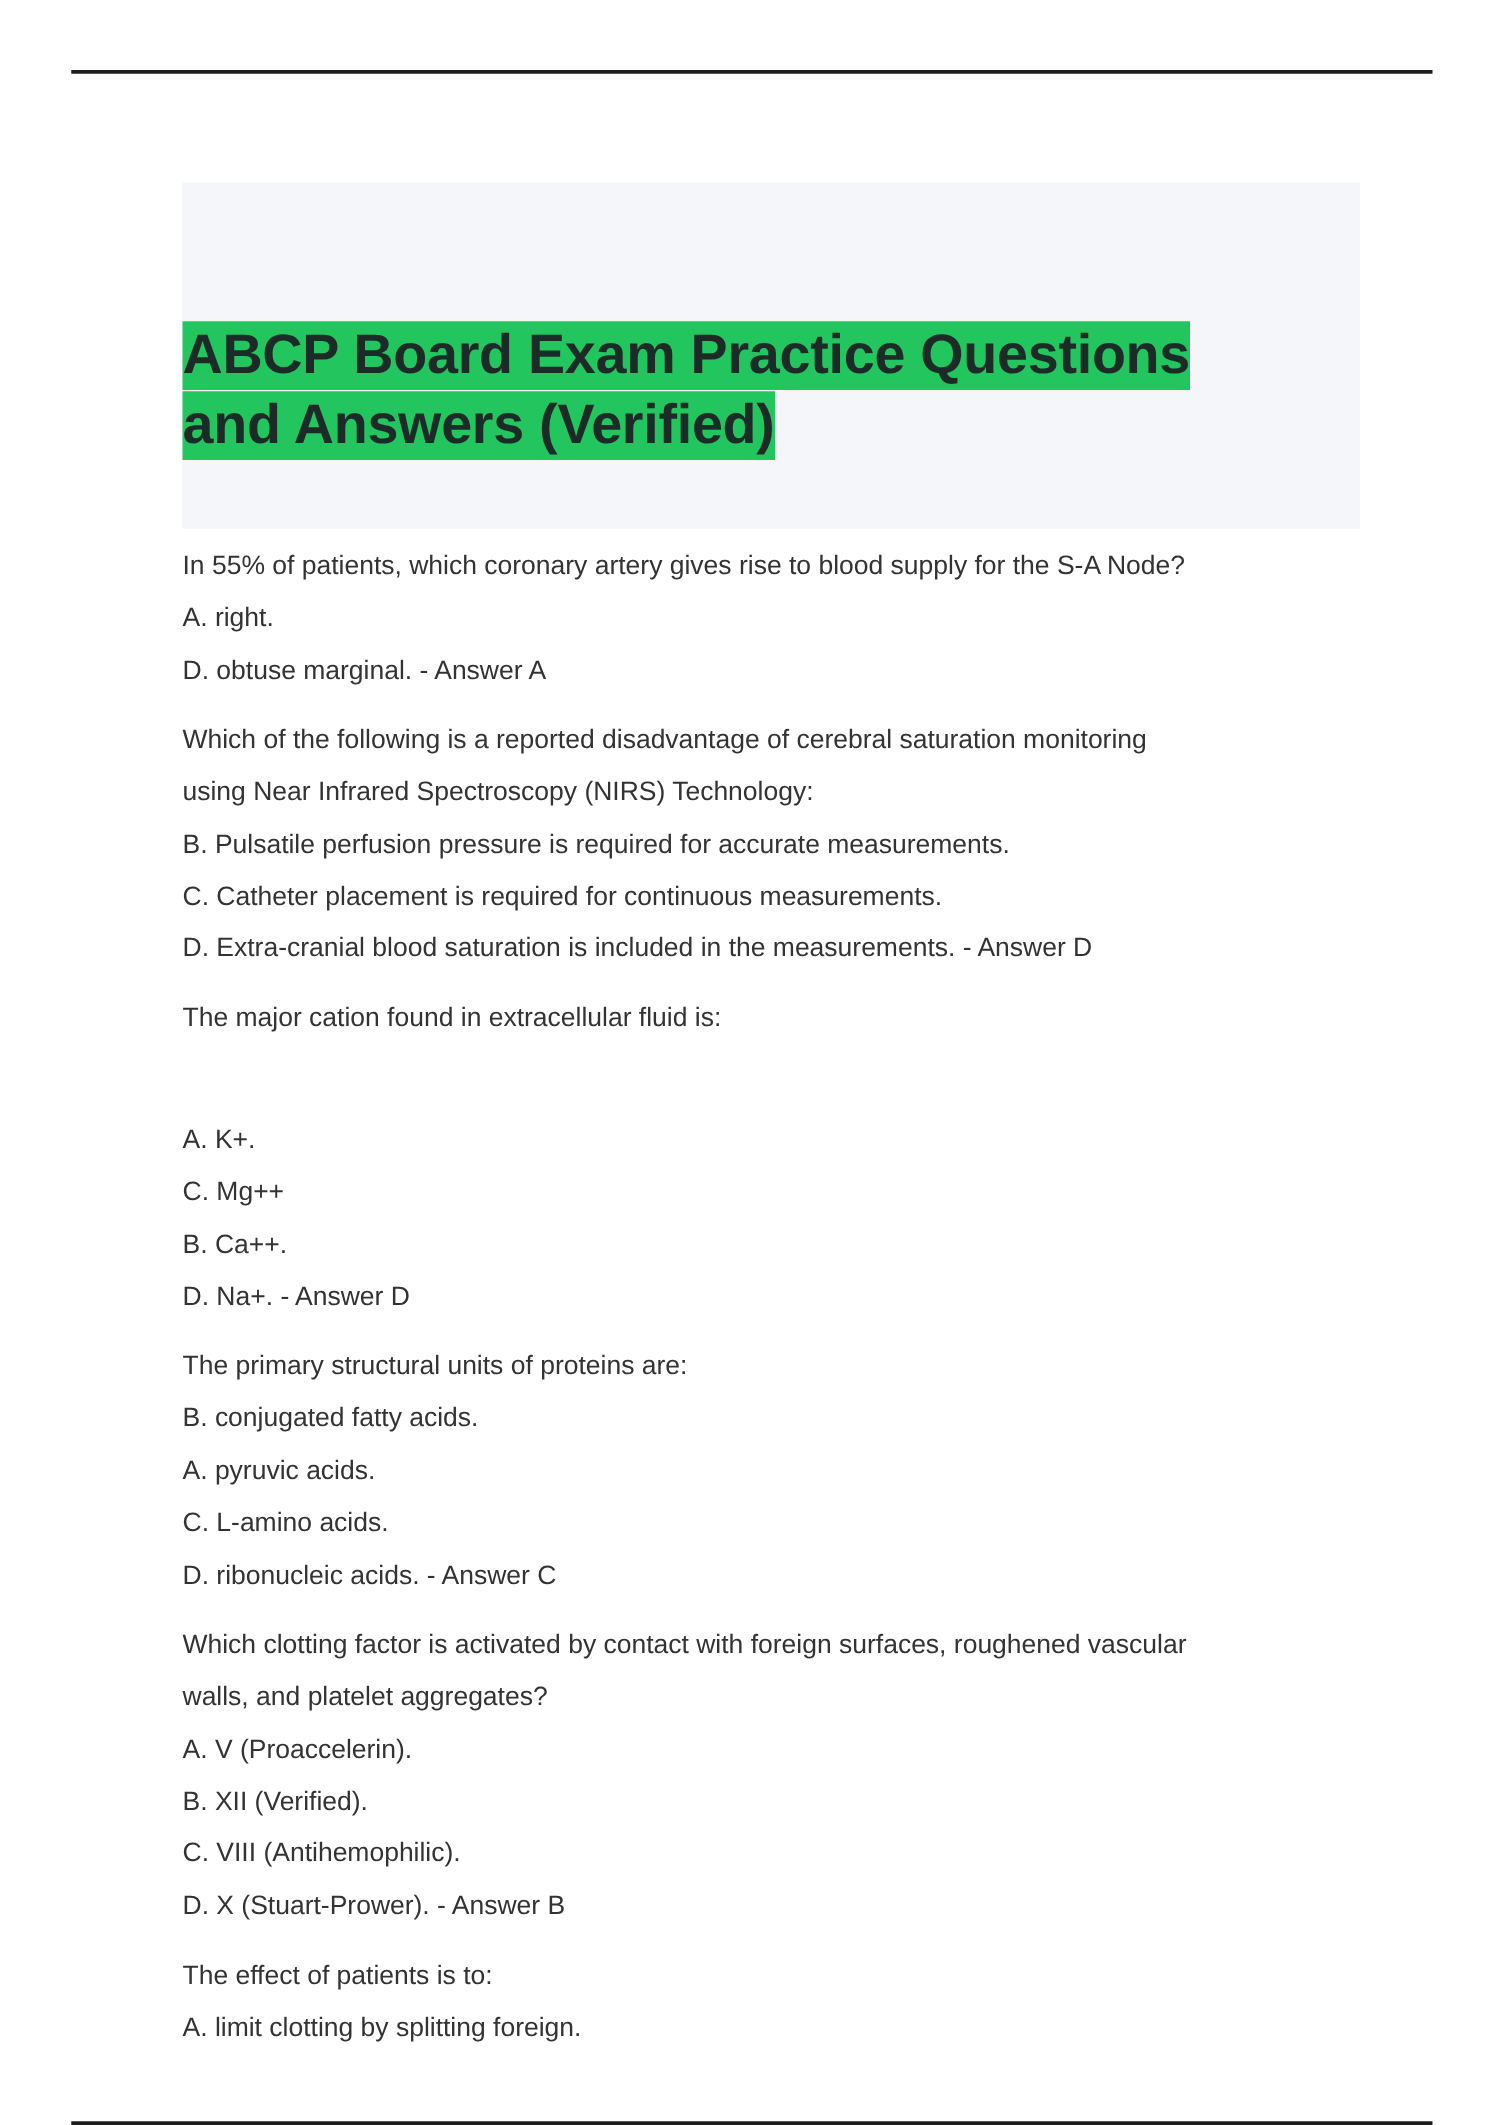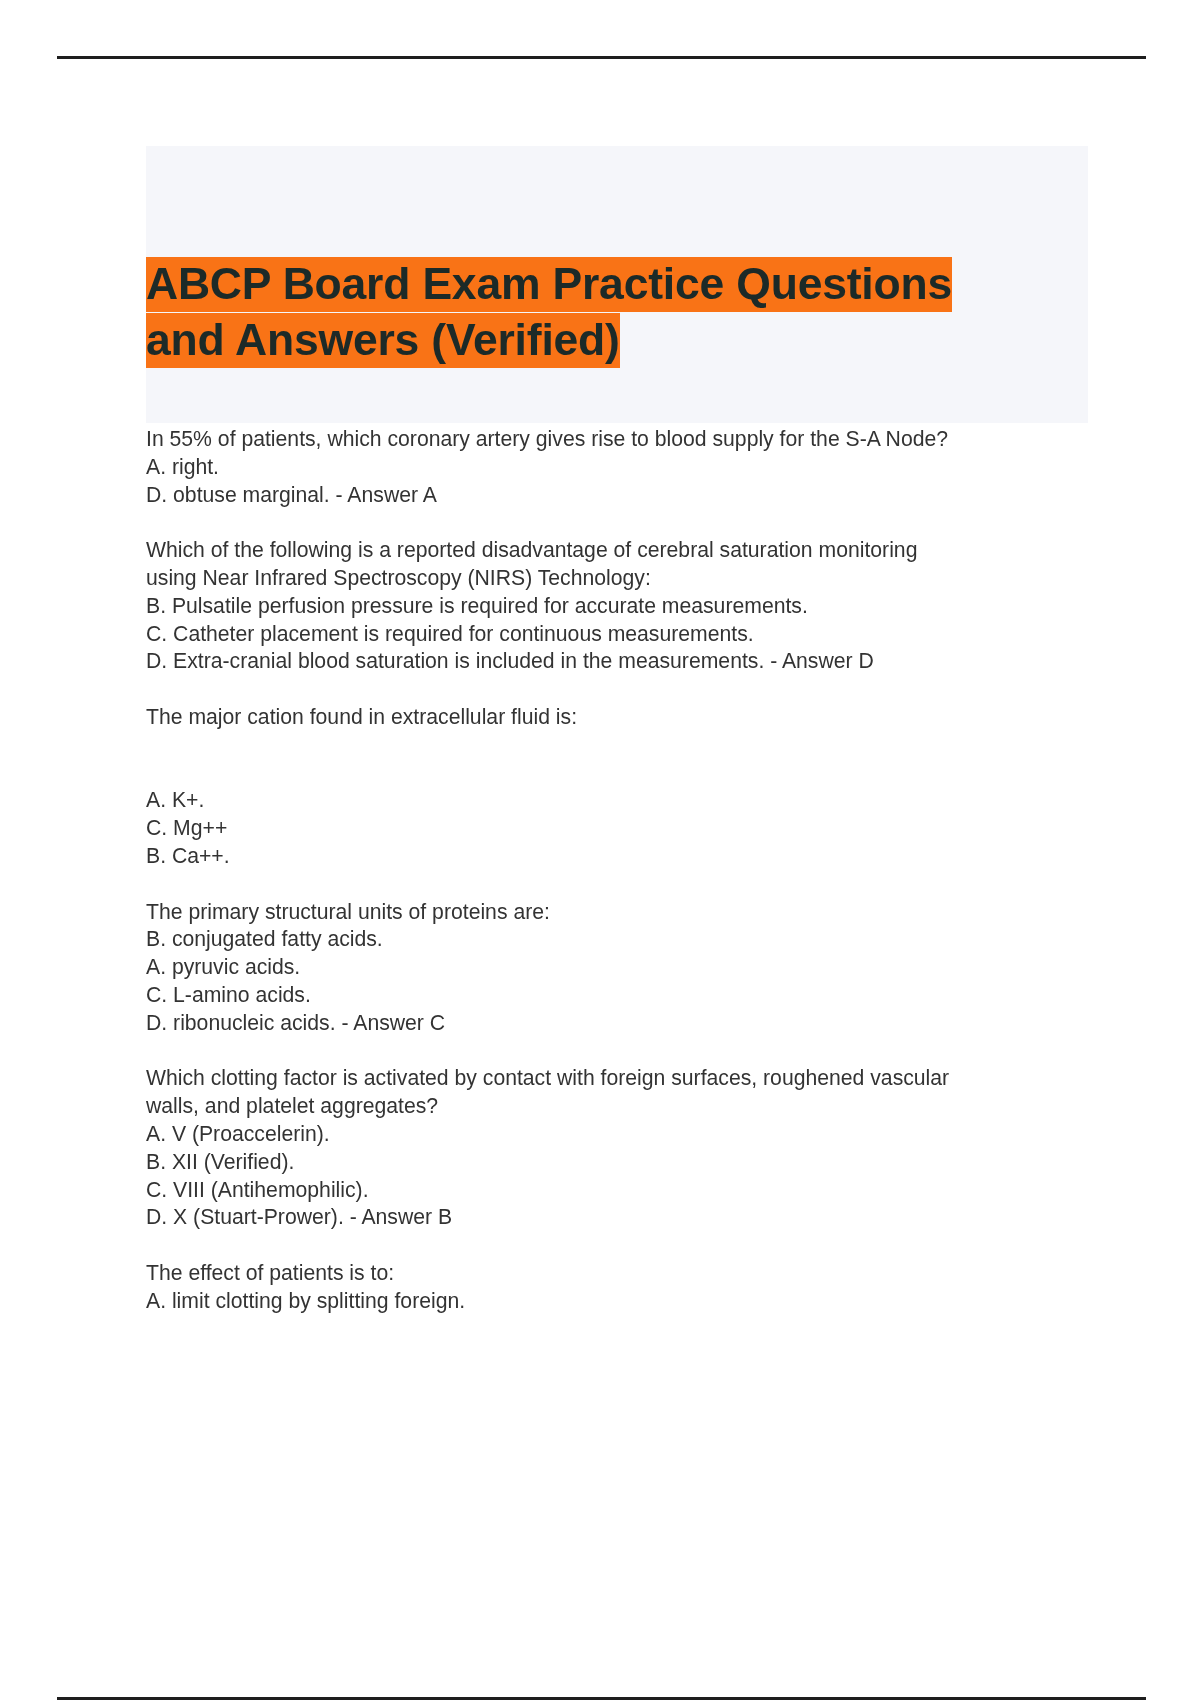--- a/index.html
+++ b/index.html
@@ -39,21 +39,21 @@
       margin: 0;
       width: 900px;
       font-family: "Liberation Sans", sans-serif;
       font-weight: bold;
       font-size: 44.5px;
       line-height: 56px;
       color: #1c2a28;
       letter-spacing: -0.2px;
     }
     .title .hl {
-      background: #f97316;
+      background: #22c55e;
       box-decoration-break: clone;
       -webkit-box-decoration-break: clone;
       padding: 2px 0 4px 0;
     }
 
     .content {
       position: absolute;
       left: 146px;
       top: 425px;
       width: 960px;
@@ -61,20 +61,21 @@
       font-size: 21.2px;
       line-height: 27.8px;
       color: #333333;
     }
     .qblock {
       margin: 0 0 27.8px 0;
     }
     .line {
       display: block;
       white-space: nowrap;
+      margin-top: 14px;
     }
     .spacer {
       display: block;
       height: 55.6px;
     }
   </style>
 </head>
 <body>
 
 <div class="rule top"></div>
@@ -98,20 +99,21 @@
     <span class="line">C. Catheter placement is required for continuous measurements.</span>
     <span class="line">D. Extra-cranial blood saturation is included in the measurements. - Answer D</span>
   </div>
 
   <div class="qblock">
     <span class="line">The major cation found in extracellular fluid is:</span>
     <span class="spacer"></span>
     <span class="line">A. K+.</span>
     <span class="line">C. Mg++</span>
     <span class="line">B. Ca++.</span>
+    <span class="line">D. Na+. - Answer D</span>
   </div>
 
   <div class="qblock">
     <span class="line">The primary structural units of proteins are:</span>
     <span class="line">B. conjugated fatty acids.</span>
     <span class="line">A. pyruvic acids.</span>
     <span class="line">C. L-amino acids.</span>
     <span class="line">D. ribonucleic acids. - Answer C</span>
   </div>
 

